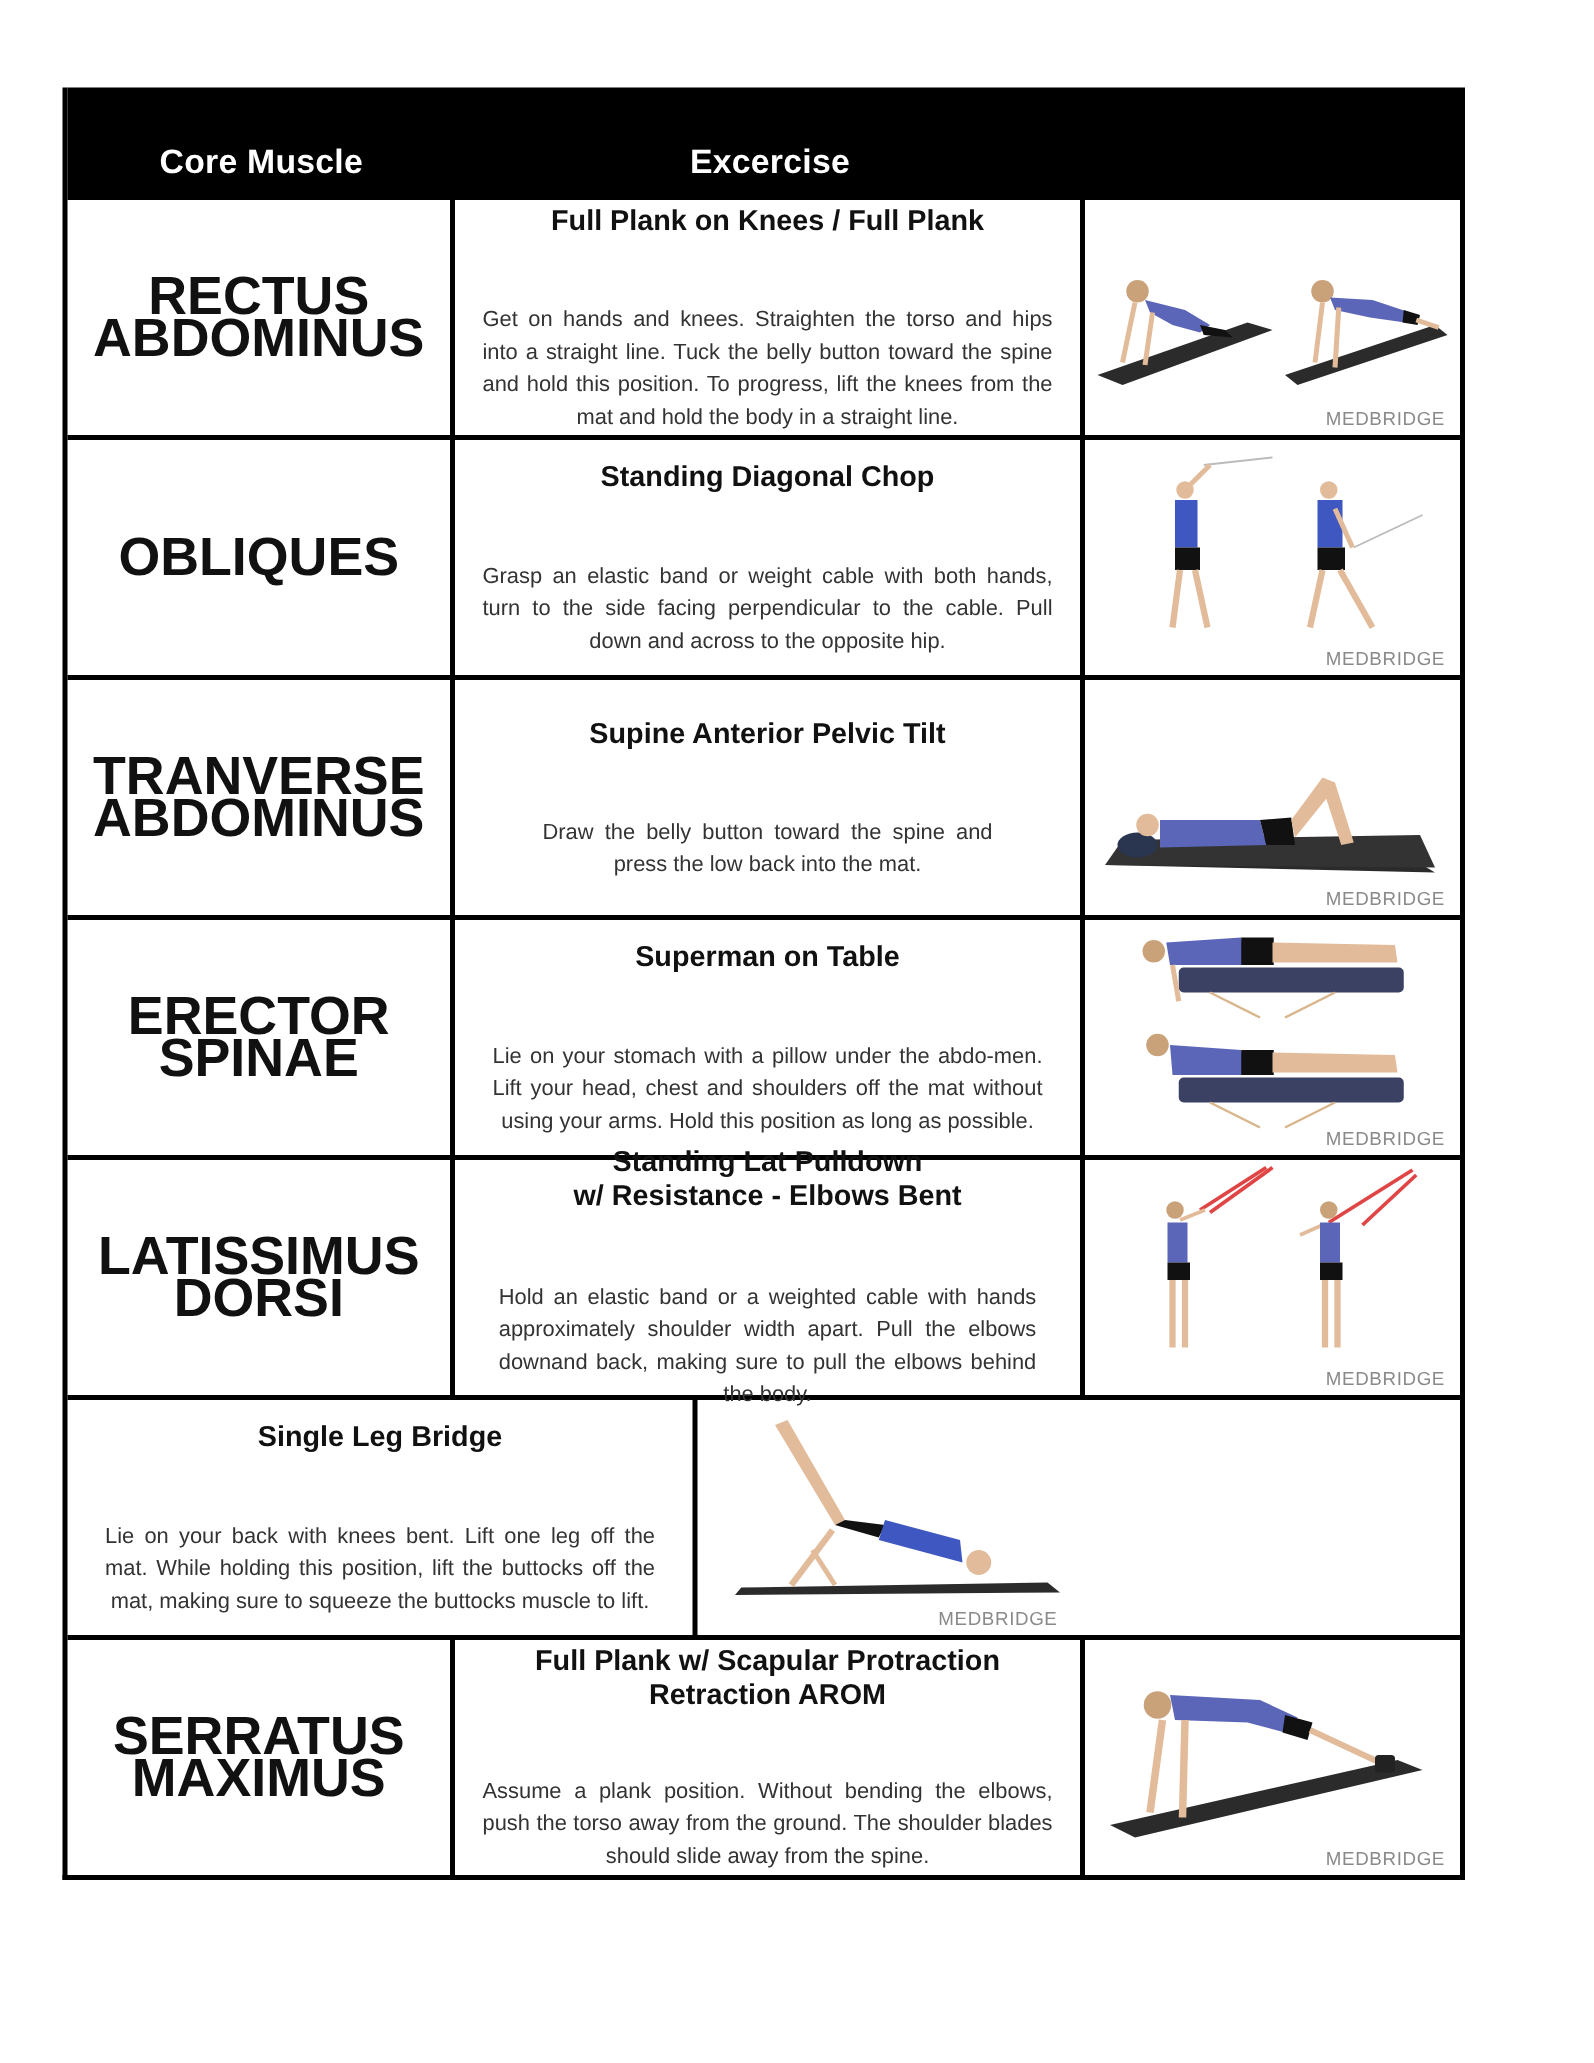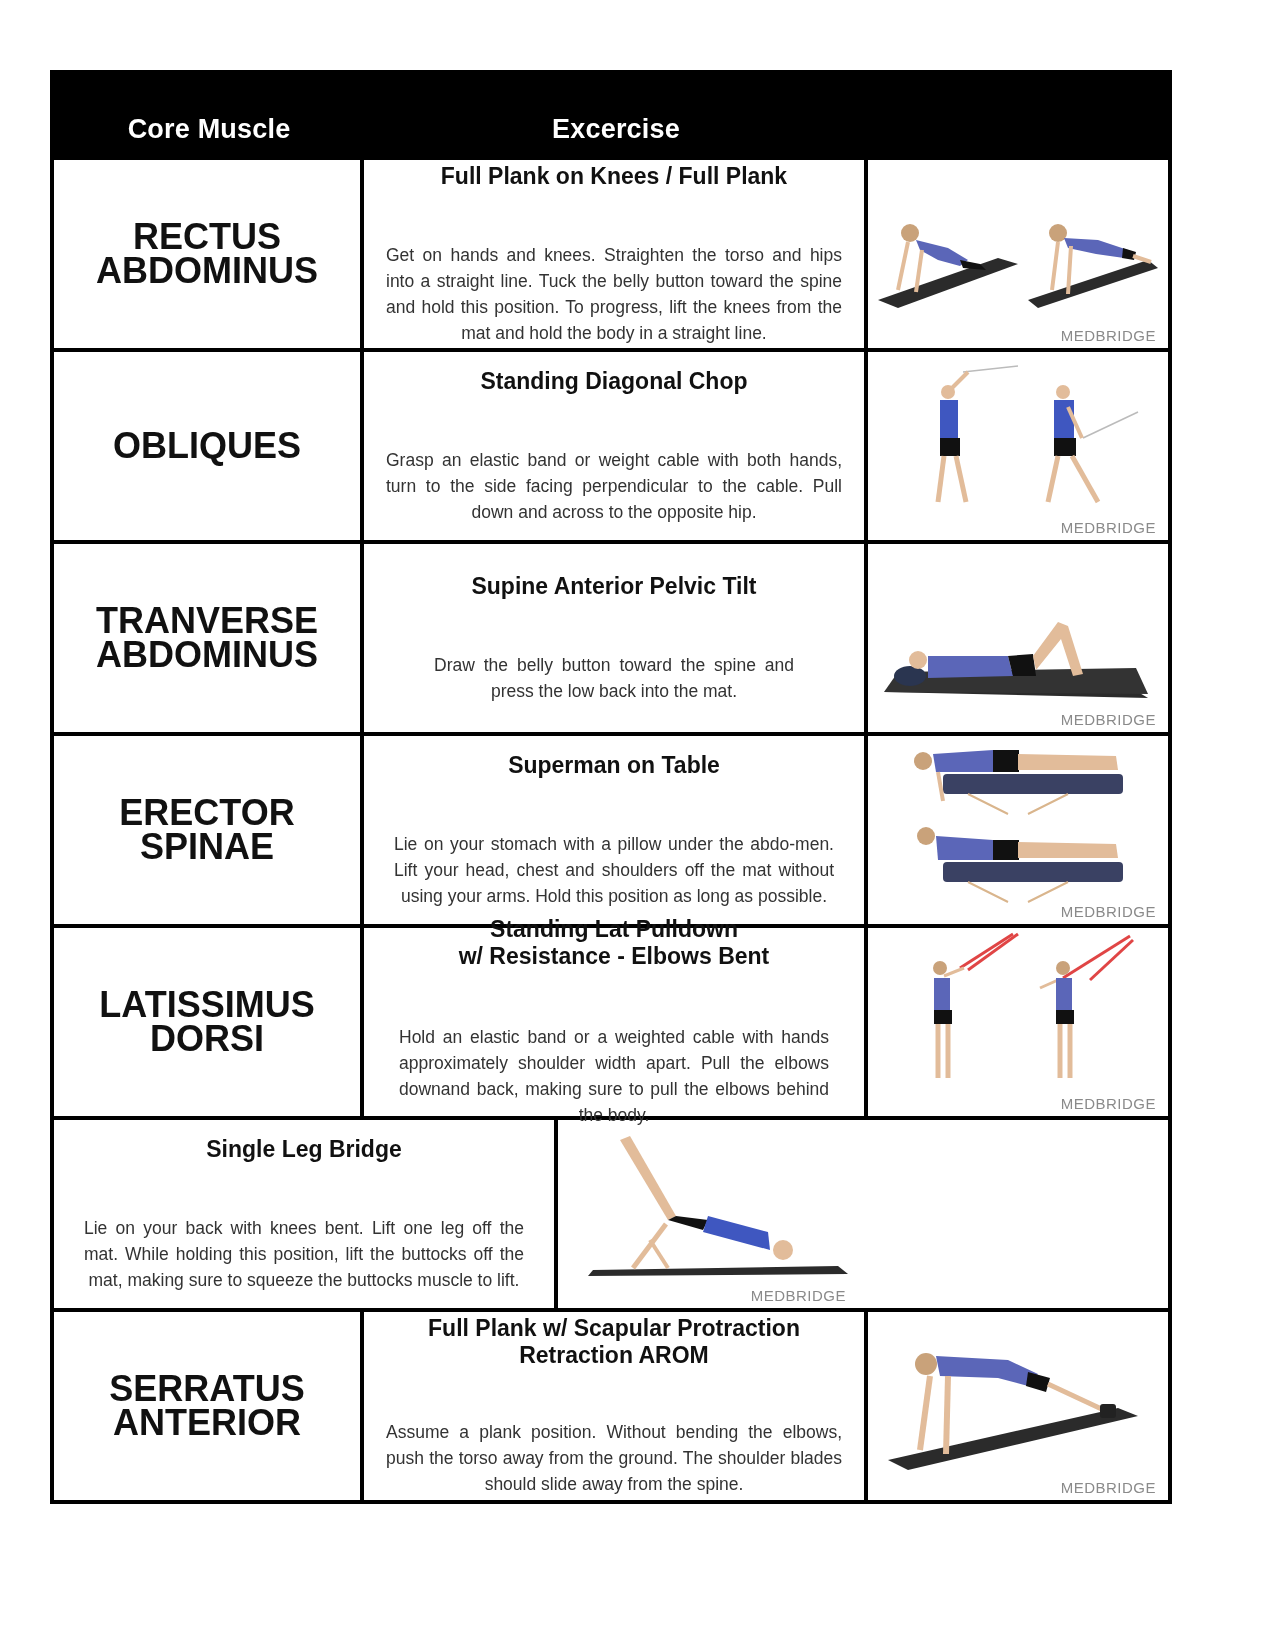--- a/index.html
+++ b/index.html
@@ -20,21 +20,21 @@
     .c2 { width: 504px; }
     .c3 { width: 300px; }
     .row {
       display: flex; height: 192px; border-top: 4px solid #000; box-sizing: border-box;
     }
     .row:first-of-type { border-top: 0; }
     .cell { box-sizing: border-box; position: relative; }
     .cell.c1, .cell.c2 { border-right: 4px solid #000; }
     .muscle {
       display: flex; flex-direction: column; align-items: center; justify-content: center;
-      text-align: center; font-weight: bold; font-size: 36px; line-height: 34px; color: #111;
+      text-align: center; font-weight: bold; font-size: 43px; line-height: 34px; color: #111;
     }
     .exercise {
       display: flex; flex-direction: column; align-items: center; justify-content: center;
       padding: 0 22px;
     }
     .ex-title {
       font-weight: bold; font-size: 23px; line-height: 27px; text-align: center; color: #111;
       margin-bottom: 6px;
     }
     .ex-desc {
@@ -217,21 +217,21 @@
         <line x1="108" y1="104" x2="75" y2="148" stroke="#e2bc9a" stroke-width="5"></line>
         <line x1="92" y1="120" x2="110" y2="148" stroke="#e2bc9a" stroke-width="4"></line>
       </svg>
       <div class="watermark">MEDBRIDGE</div>
     </div>
   </div>
 
   <div class="row">
     <div class="cell c1 muscle">
       <span>SERRATUS</span>
-      <span>ANTERIOR</span>
+      <span>MAXIMUS</span>
     </div>
     <div class="cell c2 exercise">
       <div class="ex-title" style="margin-bottom:4px;">
         <div>Full Plank w/ Scapular Protraction</div>
         <div>Retraction AROM</div>
       </div>
       <div class="ex-desc" style="max-width:460px;">Assume a plank position. Without bending the elbows, push the torso away from the ground. The shoulder blades should slide away from the spine.</div>
     </div>
     <div class="cell c3 demo">
       <svg width="300" height="188" viewBox="0 0 300 188">

